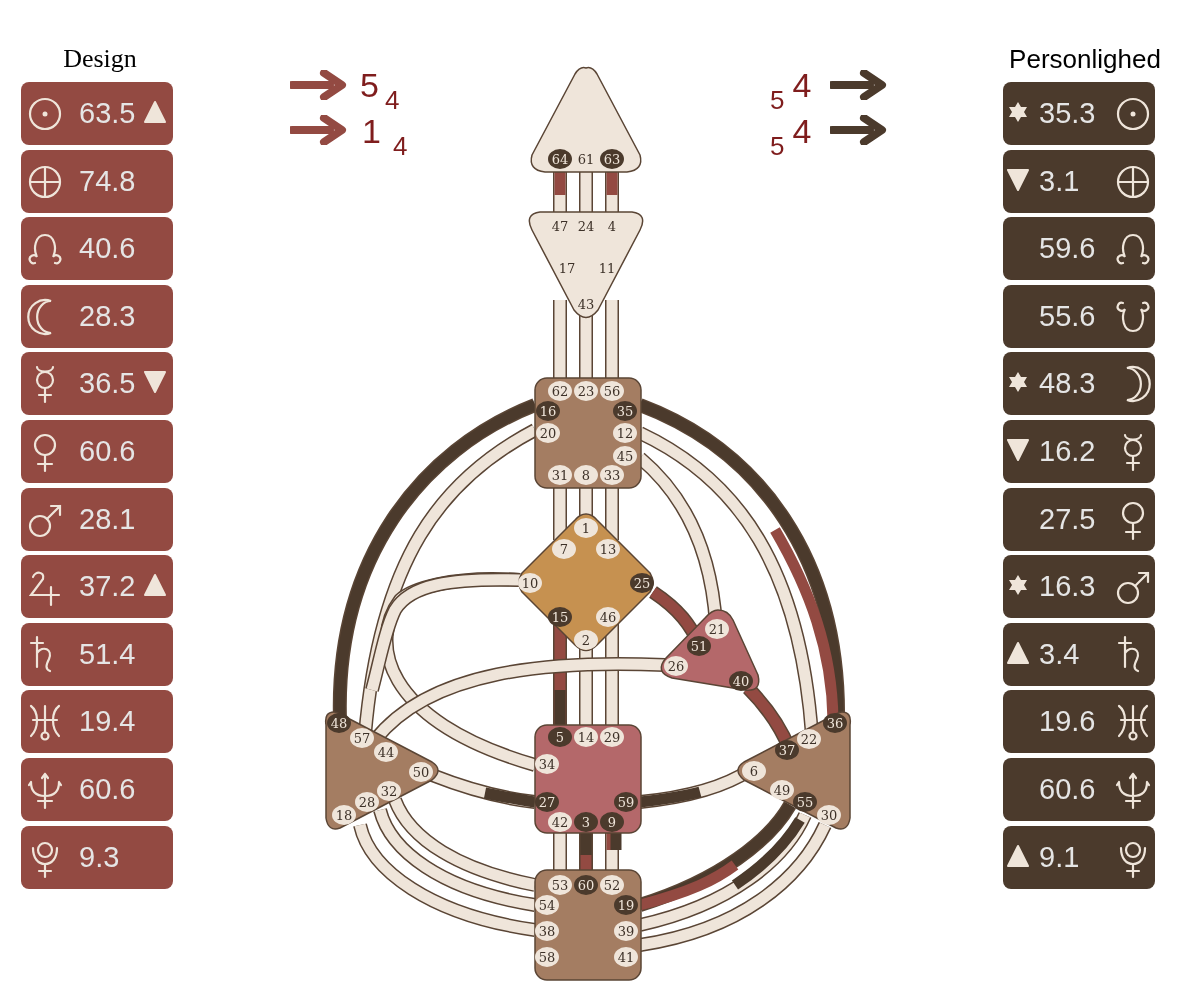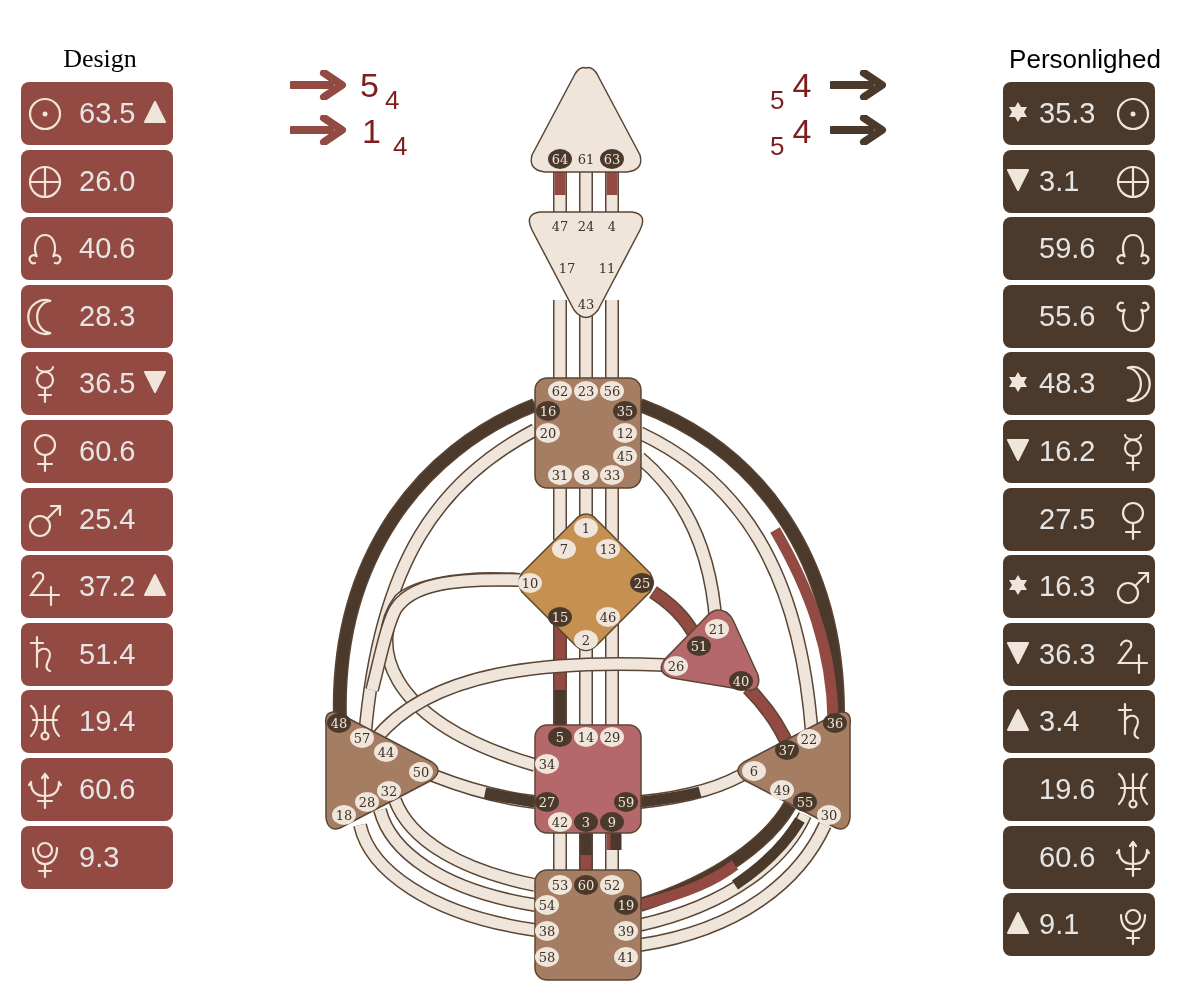--- a/index.html
+++ b/index.html
@@ -63,21 +63,21 @@
       <span class="val">63.5</span>
       <svg class="mark" viewBox="0 0 24 28">
         <path d="M12 4L22 24H2Z" fill="#efe5da" stroke="#efe5da" stroke-linejoin="round" stroke-width="2"></path>
       </svg>
     </div>
     <div class="row design-row">
       <svg class="planet" viewBox="0 0 44 44">
         <circle cx="22" cy="22" r="15" stroke="#efe5da" stroke-width="2.2" fill="none" stroke-linecap="round"></circle>
         <path d="M22 7V37M7 22H37" stroke="#efe5da" stroke-width="2.2" fill="none" stroke-linecap="round"></path>
       </svg>
-      <span class="val">26.0</span>
+      <span class="val">74.8</span>
     </div>
     <div class="row design-row">
       <svg class="planet" viewBox="0 0 44 44">
         <path d="M12 36a4 4 0 1 1 2-6C10 22 12 8 22 8s12 14 8 22a4 4 0 1 1 2 6" stroke="#efe5da" stroke-width="2.2" fill="none" stroke-linecap="round"></path>
       </svg>
       <span class="val">40.6</span>
     </div>
     <div class="row design-row">
       <svg class="planet" viewBox="0 0 44 44">
         <path d="M28 6a17 17 0 1 0 0 32a13 15 0 1 1 0-32z" stroke="#efe5da" stroke-width="2.2" fill="none" stroke-linecap="round"></path>
@@ -100,21 +100,21 @@
         <circle cx="22" cy="15" r="10" stroke="#efe5da" stroke-width="2.2" fill="none" stroke-linecap="round"></circle>
         <path d="M22 25V41M15 34H29" stroke="#efe5da" stroke-width="2.2" fill="none" stroke-linecap="round"></path>
       </svg>
       <span class="val">60.6</span>
     </div>
     <div class="row design-row">
       <svg class="planet" viewBox="0 0 44 44">
         <circle cx="17" cy="28" r="10" stroke="#efe5da" stroke-width="2.2" fill="none" stroke-linecap="round"></circle>
         <path d="M24 21L37 8M28 8H37V17" stroke="#efe5da" stroke-width="2.2" fill="none" stroke-linecap="round"></path>
       </svg>
-      <span class="val">25.4</span>
+      <span class="val">28.1</span>
     </div>
     <div class="row design-row">
       <svg class="planet" viewBox="0 0 44 44">
         <path d="M10 12c2-6 12-6 10 2L8 30H36M28 22V40" stroke="#efe5da" stroke-width="2.2" fill="none" stroke-linecap="round"></path>
       </svg>
       <span class="val">37.2</span>
       <svg class="mark" viewBox="0 0 24 28">
         <path d="M12 4L22 24H2Z" fill="#efe5da" stroke="#efe5da" stroke-linejoin="round" stroke-width="2"></path>
       </svg>
     </div>
@@ -206,29 +206,20 @@
       <span class="val">27.5</span>
     </div>
     <div class="row pers-row">
       <svg class="planet" viewBox="0 0 44 44">
         <circle cx="17" cy="28" r="10" stroke="#efe5da" stroke-width="2.2" fill="none" stroke-linecap="round"></circle>
         <path d="M24 21L37 8M28 8H37V17" stroke="#efe5da" stroke-width="2.2" fill="none" stroke-linecap="round"></path>
       </svg>
       <span class="val">16.3</span>
       <svg class="mark" viewBox="0 0 24 28">
         <path d="M12 4l3 5h6l-3 5l3 5h-6l-3 5l-3-5H3l3-5l-3-5h6z" fill="#efe5da"></path>
-      </svg>
-    </div>
-    <div class="row pers-row">
-      <svg class="planet" viewBox="0 0 44 44">
-        <path d="M10 12c2-6 12-6 10 2L8 30H36M28 22V40" stroke="#efe5da" stroke-width="2.2" fill="none" stroke-linecap="round"></path>
-      </svg>
-      <span class="val">36.3</span>
-      <svg class="mark" viewBox="0 0 24 28">
-        <path d="M2 4H22L12 24Z" fill="#efe5da" stroke="#efe5da" stroke-linejoin="round" stroke-width="2"></path>
       </svg>
     </div>
     <div class="row pers-row">
       <svg class="planet" viewBox="0 0 44 44">
         <path d="M14 4V34M8 10H20M14 20c6-8 16-4 12 6c-3 6-4 10 1 12" stroke="#efe5da" stroke-width="2.2" fill="none" stroke-linecap="round"></path>
       </svg>
       <span class="val">3.4</span>
       <svg class="mark" viewBox="0 0 24 28">
         <path d="M12 4L22 24H2Z" fill="#efe5da" stroke="#efe5da" stroke-linejoin="round" stroke-width="2"></path>
       </svg>

